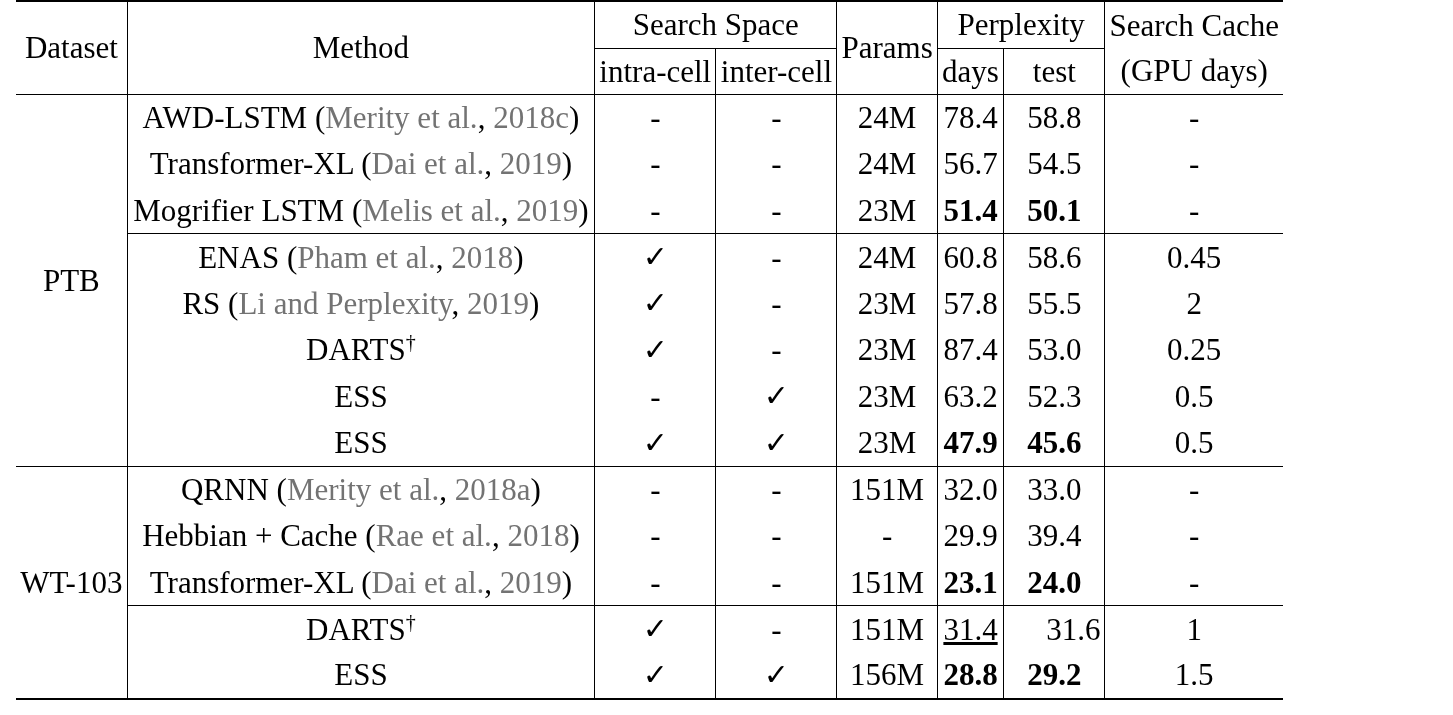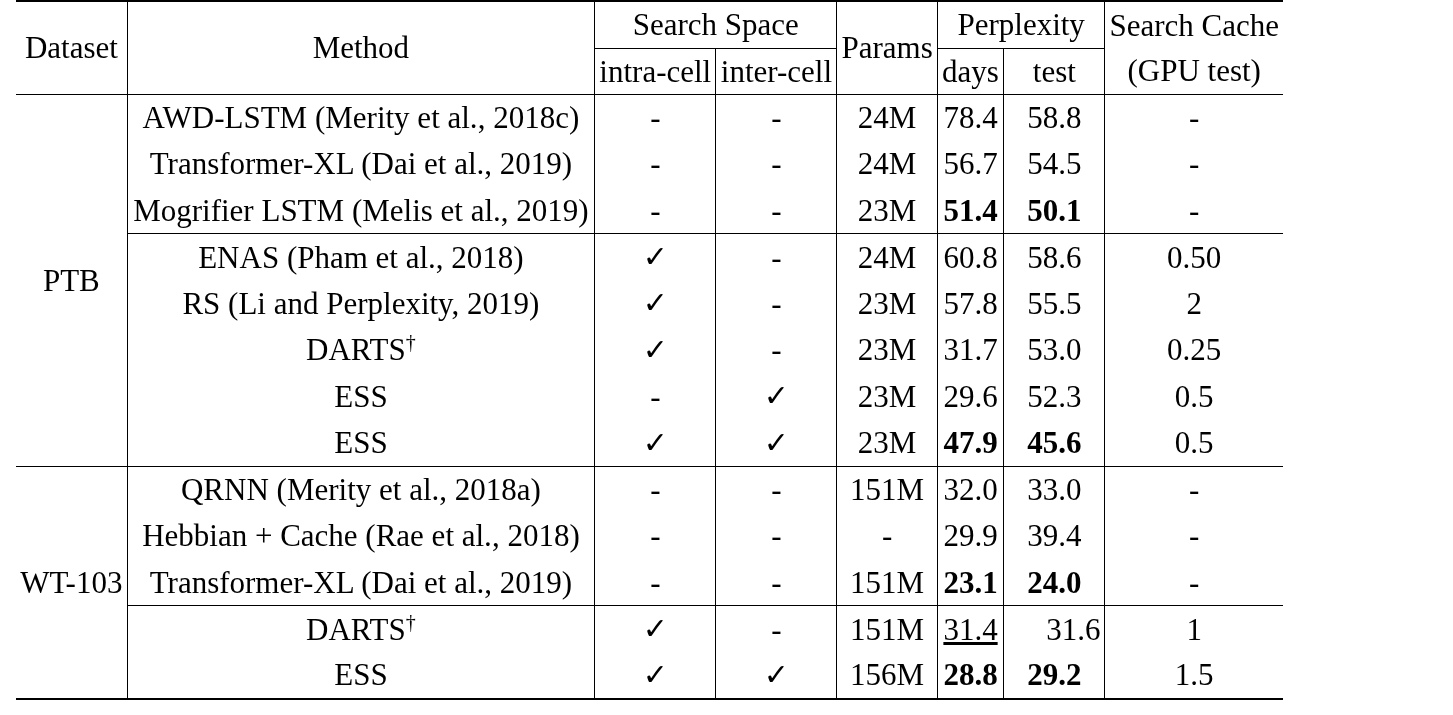--- a/index.html
+++ b/index.html
@@ -2,21 +2,21 @@
 <html><head>
 <meta charset="utf-8">
 <style>
   html, body { margin: 0; padding: 0; background: #ffffff; }
   body { width: 1453px; height: 715px; overflow: hidden; font-family: "Liberation Serif", "DejaVu Serif", serif; color: #000; }
   table { border-collapse: collapse; position: absolute; left: 16px; top: 0; width: 1267px; font-size: 31px; line-height: 1; }
   td, th { font-weight: normal; text-align: center; vertical-align: middle; padding: 0 4px; white-space: nowrap; }
   .top-rule { border-top: 2px solid #000; }
   .vline { border-left: 1.5px solid #000; }
   .hdr-rule { border-bottom: 1.5px solid #000; }
-  .cite { color: #000000; }
+  .cite { color: #737373; }
   .bold { font-weight: bold; }
   .check { font-family: "DejaVu Sans", sans-serif; font-size: 30px; }
   sup { font-size: 20px; vertical-align: 11px; line-height: 0; }
   tr.h1 { height: 47px; }
   tr.h2 { height: 46px; }
   tr.row { height: 46.5px; }
 </style>
 </head>
 <body>
 
@@ -28,21 +28,21 @@
       <th colspan="2" class="vline" style="border-bottom:1.5px solid #000">Search Space</th>
       <th rowspan="2" class="hdr-rule vline" style="width:101px">Params</th>
       <th colspan="2" class="vline" style="border-bottom:1.5px solid #000">Perplexity</th>
       <th class="vline">Search Cache</th>
     </tr>
     <tr class="h2">
       <th class="hdr-rule vline" style="width:130px">intra-cell</th>
       <th class="hdr-rule vline" style="width:134px">inter-cell</th>
       <th class="hdr-rule vline" style="width:74px">days</th>
       <th class="hdr-rule vline" style="width:68px">test</th>
-      <th class="hdr-rule vline">(GPU test)</th>
+      <th class="hdr-rule vline">(GPU days)</th>
     </tr>
   </thead>
   <tbody id="tbody">
       <tr class="row">
         <td rowspan="8" style="">PTB</td>
         <td class="vline" style=""><span>AWD-LSTM</span> (<span class="cite">Merity et al.</span>, <span class="cite">2018c</span>)</td>
         <td class="vline " style="">-</td>
         <td class="vline " style="">-</td>
         <td class="vline " style="">24M</td>
         <td class="vline " style="">78.4</td>
@@ -67,46 +67,46 @@
         <td class="vline bold" style="">50.1</td>
         <td class="vline " style="">-</td>
       </tr>
       <tr class="row">
         <td class="vline" style="border-top: 1.5px solid rgb(0, 0, 0);"><span>ENAS</span> (<span class="cite">Pham et al.</span>, <span class="cite">2018</span>)</td>
         <td class="vline check" style="border-top: 1.5px solid rgb(0, 0, 0);">✓</td>
         <td class="vline " style="border-top: 1.5px solid rgb(0, 0, 0);">-</td>
         <td class="vline " style="border-top: 1.5px solid rgb(0, 0, 0);">24M</td>
         <td class="vline " style="border-top: 1.5px solid rgb(0, 0, 0);">60.8</td>
         <td class="vline " style="border-top: 1.5px solid rgb(0, 0, 0);">58.6</td>
-        <td class="vline " style="border-top: 1.5px solid rgb(0, 0, 0);">0.50</td>
+        <td class="vline " style="border-top: 1.5px solid rgb(0, 0, 0);">0.45</td>
       </tr>
       <tr class="row">
         <td class="vline" style=""><span>RS</span> (<span class="cite">Li and Perplexity</span>, <span class="cite">2019</span>)</td>
         <td class="vline check" style="">✓</td>
         <td class="vline " style="">-</td>
         <td class="vline " style="">23M</td>
         <td class="vline " style="">57.8</td>
         <td class="vline " style="">55.5</td>
         <td class="vline " style="">2</td>
       </tr>
       <tr class="row">
         <td class="vline" style=""><span>DARTS</span><sup>†</sup></td>
         <td class="vline check" style="">✓</td>
         <td class="vline " style="">-</td>
         <td class="vline " style="">23M</td>
-        <td class="vline " style="">31.7</td>
+        <td class="vline " style="">87.4</td>
         <td class="vline " style="">53.0</td>
         <td class="vline " style="">0.25</td>
       </tr>
       <tr class="row">
         <td class="vline" style=""><span>ESS</span></td>
         <td class="vline " style="">-</td>
         <td class="vline check" style="">✓</td>
         <td class="vline " style="">23M</td>
-        <td class="vline " style="">29.6</td>
+        <td class="vline " style="">63.2</td>
         <td class="vline " style="">52.3</td>
         <td class="vline " style="">0.5</td>
       </tr>
       <tr class="row">
         <td class="vline" style=""><span>ESS</span></td>
         <td class="vline check" style="">✓</td>
         <td class="vline check" style="">✓</td>
         <td class="vline " style="">23M</td>
         <td class="vline bold" style="">47.9</td>
         <td class="vline bold" style="">45.6</td>

